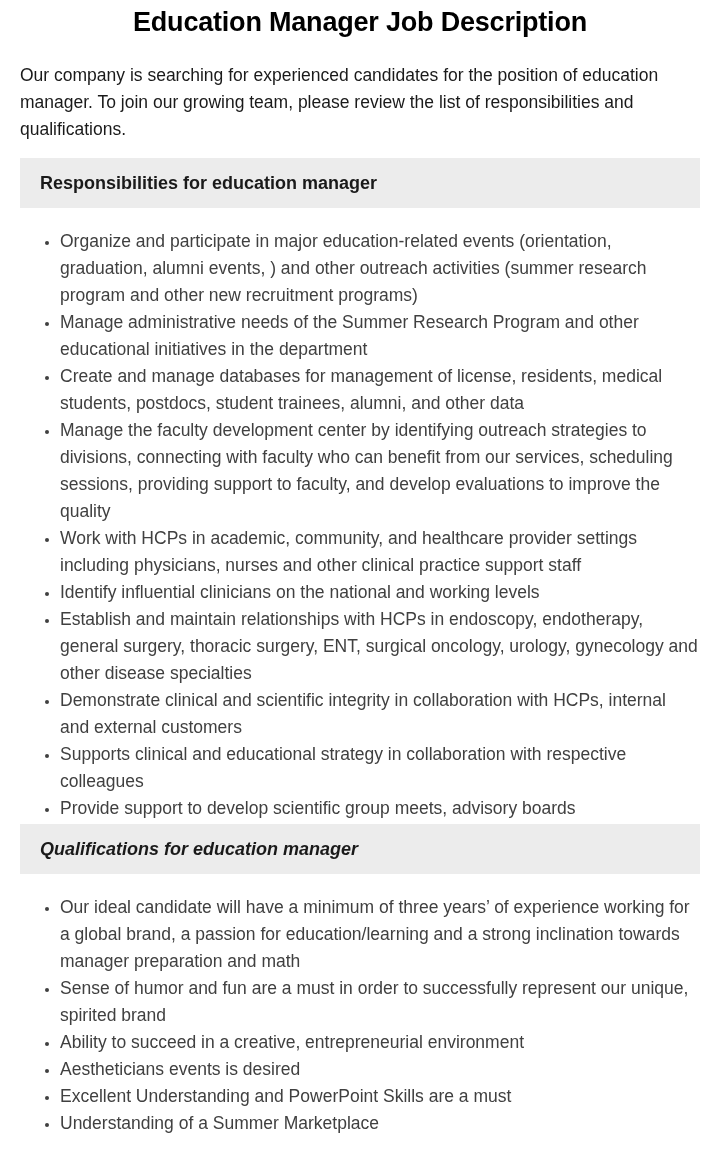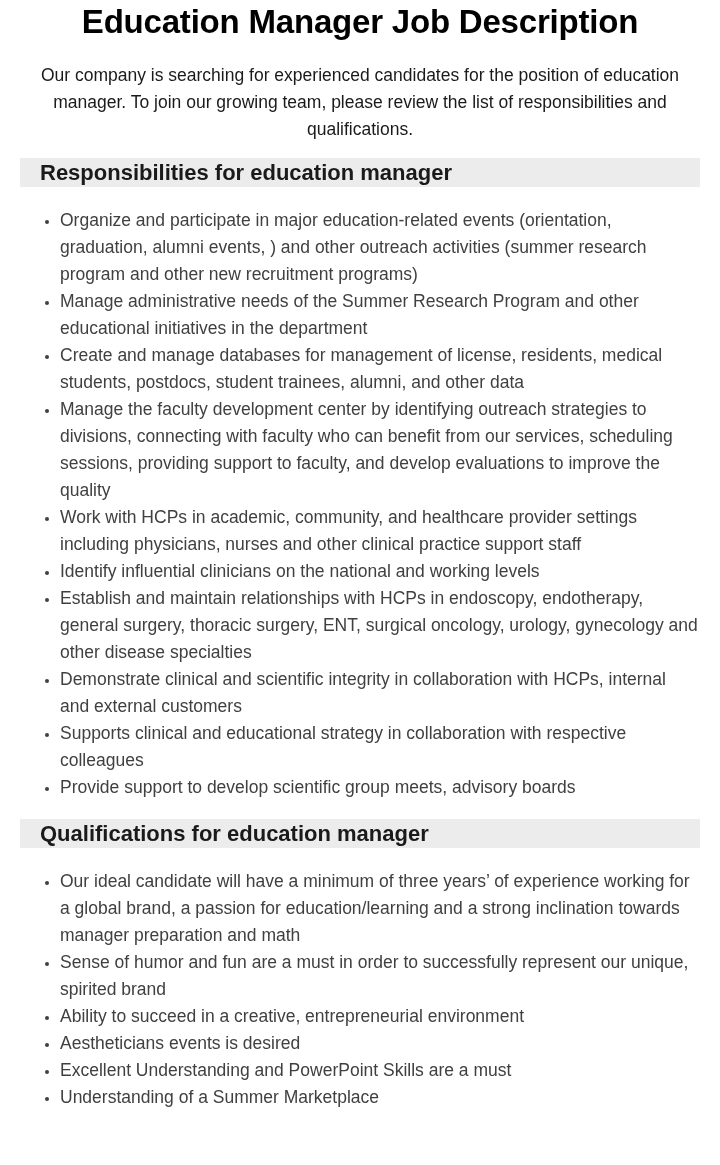--- a/index.html
+++ b/index.html
@@ -4,41 +4,40 @@
 <style>
   html, body { margin: 0; padding: 0; background: #ffffff; }
   body {
     width: 720px; height: 1165px; overflow: hidden;
     font-family: "Liberation Sans", "DejaVu Sans", sans-serif;
     color: #111111;
   }
   .page { padding: 0 20px; box-sizing: border-box; width: 720px; }
   h1 {
     margin: 0; padding-top: 2px;
-    font-size: 33px; line-height: 40px; font-weight: bold;
+    font-size: 27px; line-height: 40px; font-weight: bold;
     text-align: center; letter-spacing: -0.2px;
     color: #000;
   }
   .intro {
     margin: 20px 0 0 0;
     font-size: 17.5px; line-height: 27px;
     color: #1a1a1a;
-    text-align: center;
   }
   .section-header {
     margin-top: 15px;
     background: #ececec;
-    height: 29px;
+    height: 50px;
     box-sizing: border-box;
     padding: 12px 20px;
     display: flex; align-items: center;
-    font-size: 22px; font-weight: bold;
+    font-size: 18px; font-weight: bold;
     color: #1a1a1a;
   }
-  .section-header.second { margin-top: 18px; }
+  .section-header.second { margin-top: 2px; font-style: italic; }
   ul {
     margin: 20px 0 0 0;
     padding: 0 0 0 40px;
     font-size: 17.5px; line-height: 27px;
     color: #404040;
   }
   li { margin: 0; padding: 0; }
   li::marker { font-size: 14px; }
 </style>
 </head>

